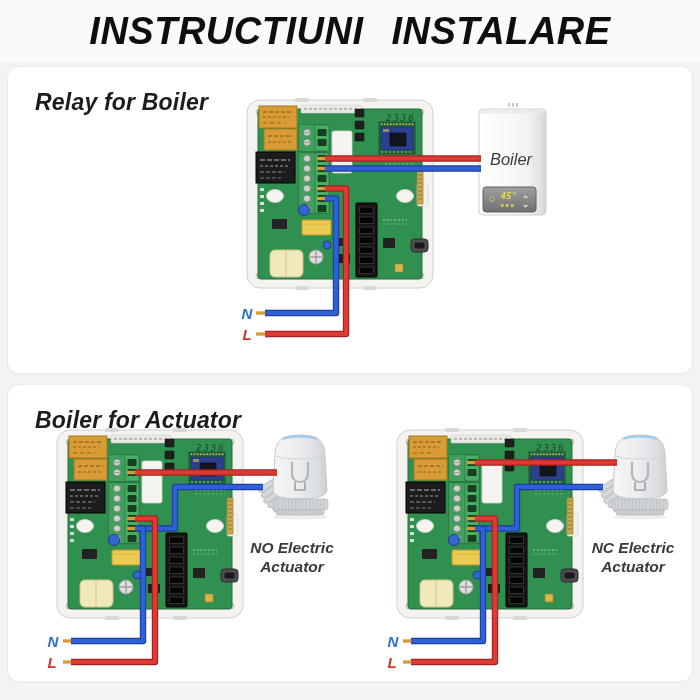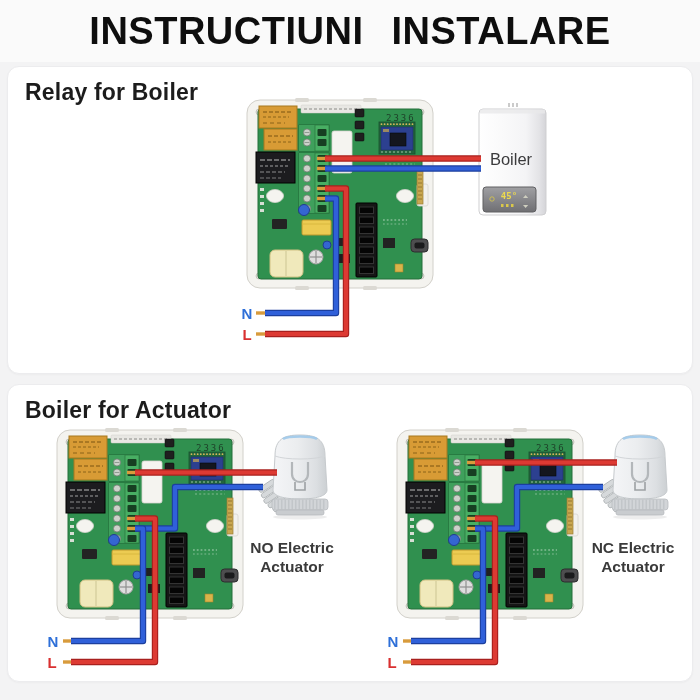--- a/index.html
+++ b/index.html
@@ -1,36 +1,36 @@
 <!DOCTYPE html>
 <html><head>
 <meta charset="utf-8">
 <style>
   html,body{margin:0;padding:0;}
   body{
     width:700px;height:700px;overflow:hidden;
     background:#f3f3f4;
     font-family:"Liberation Sans",sans-serif;
   }
-  .stage{position:relative;width:700px;height:700px;background:#f3f3f4;}
+  .stage{position:relative;width:700px;height:700px;background:#f3f3f4;font-style:italic;}
   .titlebar{position:absolute;top:0;left:0;width:700px;height:62px;background:#fafafa;}
   .titlebar h1{
     margin:0;line-height:62px;text-align:center;
     font-size:38px;font-weight:bold;color:#0e0e0e;
     letter-spacing:.5px;word-spacing:17px;white-space:nowrap;
   }
   .panel{
     position:absolute;left:7px;width:686px;box-sizing:border-box;
     background:#ffffff;border:1px solid #ececee;border-radius:12px;
     box-shadow:0 1px 2px rgba(0,0,0,.03);
   }
   .panel-boiler{top:66px;height:308px;}
   .panel-actuator{top:384px;height:298px;}
   .panel-title{
-    position:absolute;margin:2px;left:15px;top:10px;
+    position:absolute;margin:12px;left:15px;top:10px;
     font-size:23px;font-weight:bold;color:#1c1c1c;letter-spacing:.2px;
   }
   .overlay{position:absolute;top:0;left:0;z-index:5;}
   svg text{font-family:"Liberation Sans",sans-serif;}
   .mono{font-family:"DejaVu Sans Mono",monospace;}
 </style>
 </head>
 <body>
 
 <div class="stage">

